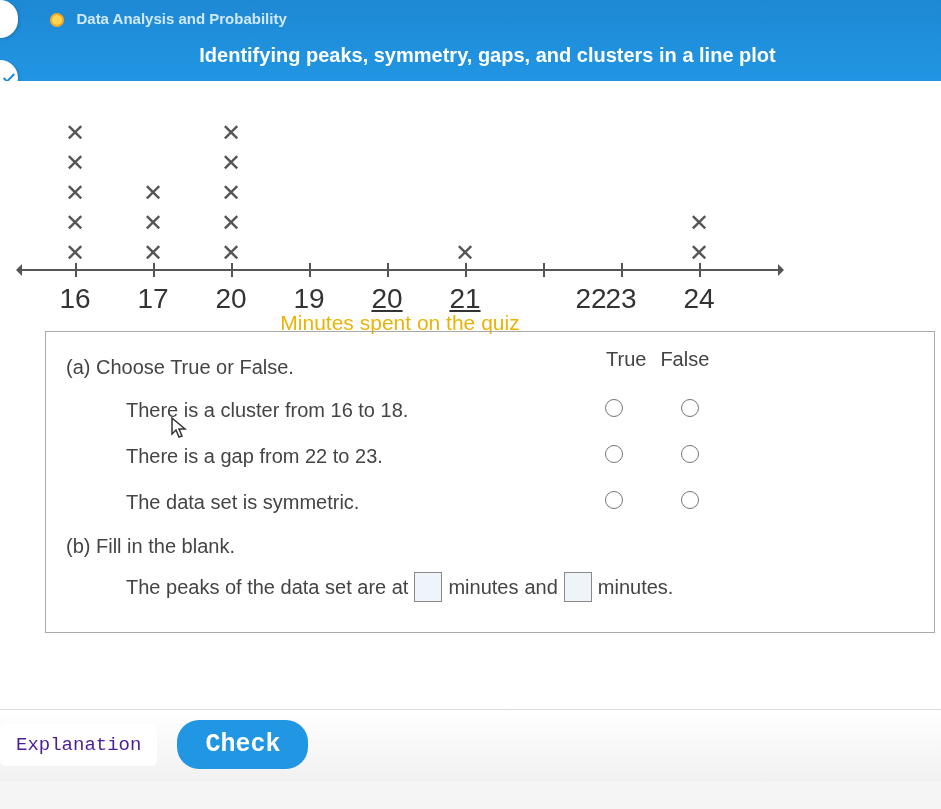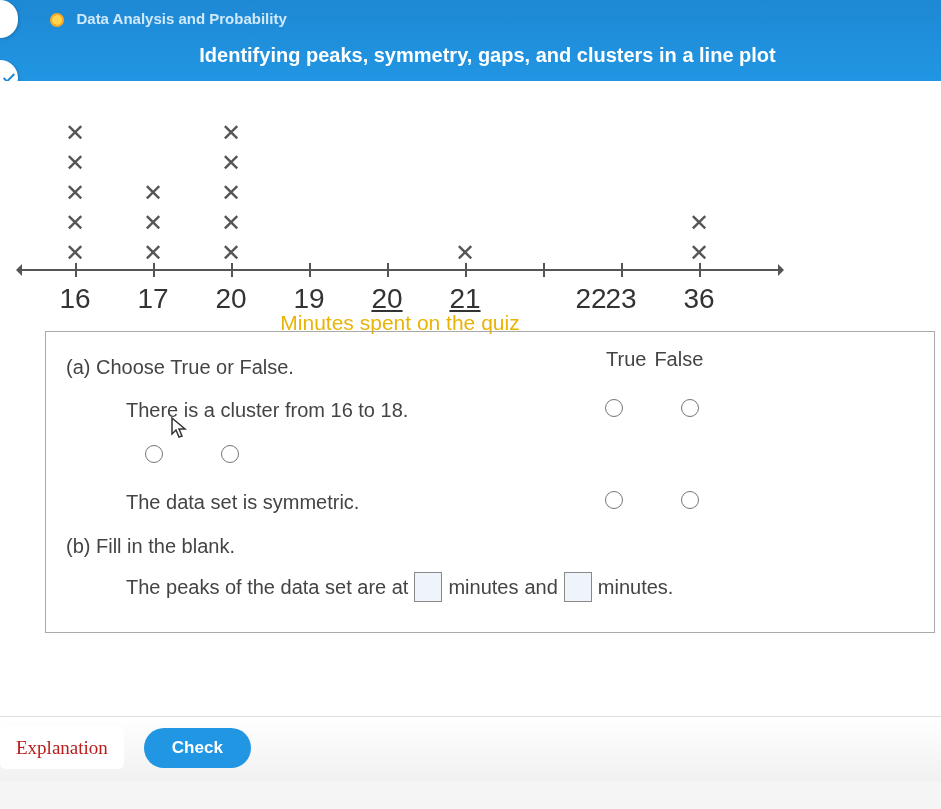--- a/index.html
+++ b/index.html
@@ -116,21 +116,21 @@
     border:1px solid #aaa;
     margin: 0 0 0 45px;
     padding: 16px 20px 30px 20px;
     width: 890px;
     font-size:20px;
     color:#444;
     position:relative;
   }
   .qrow { display:flex; align-items:center; margin:8px 0; }
   .qlabel { width:30px; }
-  .tf-head { position:absolute; left:560px; top:16px; display:flex; gap:8px; font-size:20px;}
+  .tf-head { position:absolute; left:560px; top:16px; display:flex; gap:14px; font-size:20px;}
   .statements { margin-left:60px; margin-top:4px; }
   .stmt { display:flex; align-items:center; height:46px;gap:20px; }
   .stmt-text { width:440px; font-size:20px; }
   .radio-cell { width:56px; text-align:center; }
   input[type=radio]{ width:18px; height:18px; accent-color:#1e88d4; }
   .partb { margin-top:10px; }
   .fillblank { margin-left:60px; margin-top:14px; font-size:20px; display:flex; align-items:center; gap:6px; flex-wrap:wrap;}
   .blank-input {
     width:28px; height:30px;
     border:1px solid #888;
@@ -146,37 +146,37 @@
     padding:10px 0 12px 0;
     background:linear-gradient(180deg,#fff 0%, #f1f1f1 100%);
     border-top:1px solid #ddd;
     display:flex;
     align-items:center;
     gap:20px;
   }
   .btn-explanation {
     background:#fff;
     border:none;
-    color:#b91c1c;
+    color:#4c1d95;
     font-size:19px;
     padding:10px 16px;
     border-radius:6px;
     cursor:pointer;
-    font-family:Liberation Serif, serif;
+    font-family:Liberation Mono, monospace;
   }
   .btn-check {
     background:#2196e3;
     border:none;
     color:#fff;
-    font-size:17px;
+    font-size:25px;
     font-weight:600;
     padding:10px 28px;
     border-radius:22px;
     cursor:pointer;
-    font-family:Liberation Sans, sans-serif;
+    font-family:Liberation Mono, monospace;
   }
   .check-svg{ color:#1e88d4; }
 </style>
 </head>
 <body>
 
 <div class="header">
   <div class="nav-tab-left"></div>
   <div class="nav-tab-bottom">
     <svg class="check-svg" width="16" height="16" viewBox="0 0 24 24">
@@ -228,21 +228,21 @@
         <div class="tick" style="left: 445px;"></div>
         <div class="tick-label" style="left: 445px; text-decoration: underline;">21</div>
         <div class="stack" style="left: 445px;">
           <div class="x-mark">✕</div>
         </div>
         <div class="tick" style="left: 523px;"></div>
         <div class="tick-label" style="left: 523px; margin-left: 48px;">22</div>
         <div class="tick" style="left: 601px;"></div>
         <div class="tick-label" style="left: 601px;">23</div>
         <div class="tick" style="left: 679px;"></div>
-        <div class="tick-label" style="left: 679px;">36</div>
+        <div class="tick-label" style="left: 679px;">24</div>
         <div class="stack" style="left: 679px;">
           <div class="x-mark">✕</div>
           <div class="x-mark">✕</div>
         </div>
       </div>
   </div>
 
   <span class="cursor-icon">
     <svg width="20" height="24" viewBox="0 0 20 24">
         <path d="M2 2 L2 18 L6 14 L9 21 L12 20 L9 13 L15 13 Z" fill="none" stroke="#333" stroke-width="1.5"></path>
@@ -260,20 +260,21 @@
       <span>Choose True or False.</span>
     </div>
 
     <div class="statements" id="statements">
         <div class="stmt">
           <div class="stmt-text">There is a cluster from 16 to 18.</div>
           <div class="radio-cell"><input type="radio" name="stmt0" style=""></div>
           <div class="radio-cell"><input type="radio" name="stmt0" style=""></div>
         </div>
         <div class="stmt">
+          <div class="stmt-text">There is a gap from 22 to 23.</div>
           <div class="radio-cell"><input type="radio" name="stmt1" style=""></div>
           <div class="radio-cell"><input type="radio" name="stmt1" style=""></div>
         </div>
         <div class="stmt">
           <div class="stmt-text">The data set is symmetric.</div>
           <div class="radio-cell"><input type="radio" name="stmt2" style=""></div>
           <div class="radio-cell"><input type="radio" name="stmt2" style=""></div>
         </div>
       </div>
 

